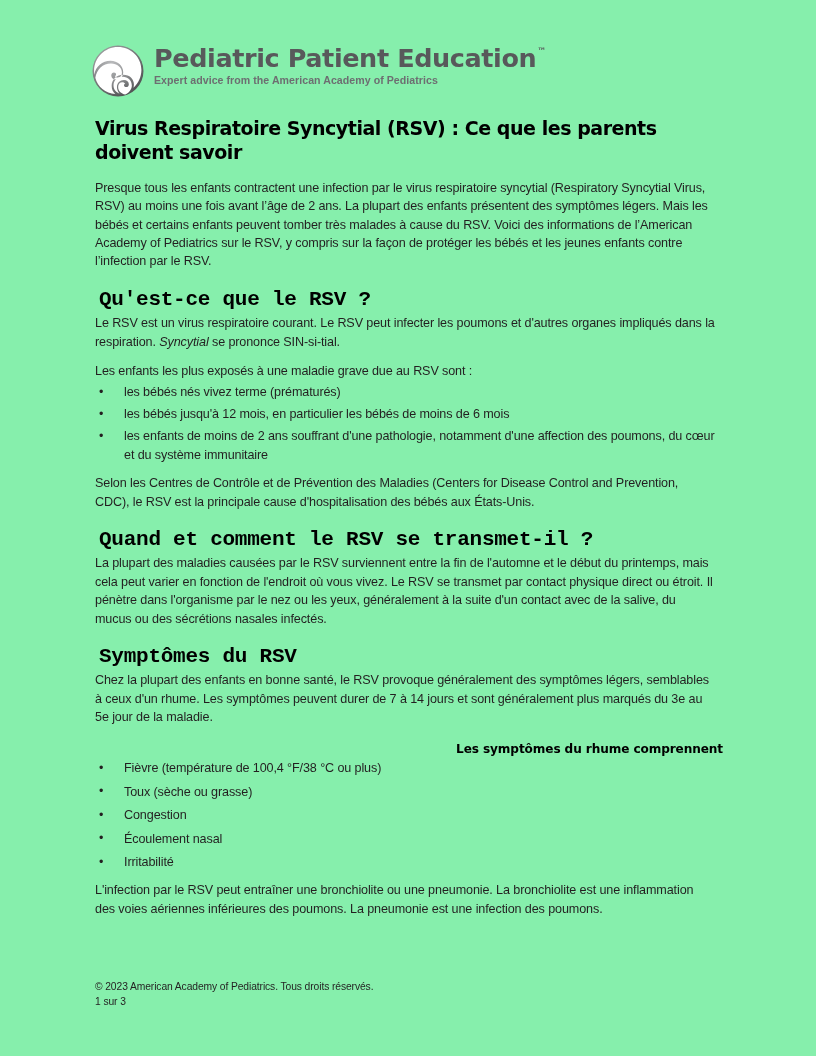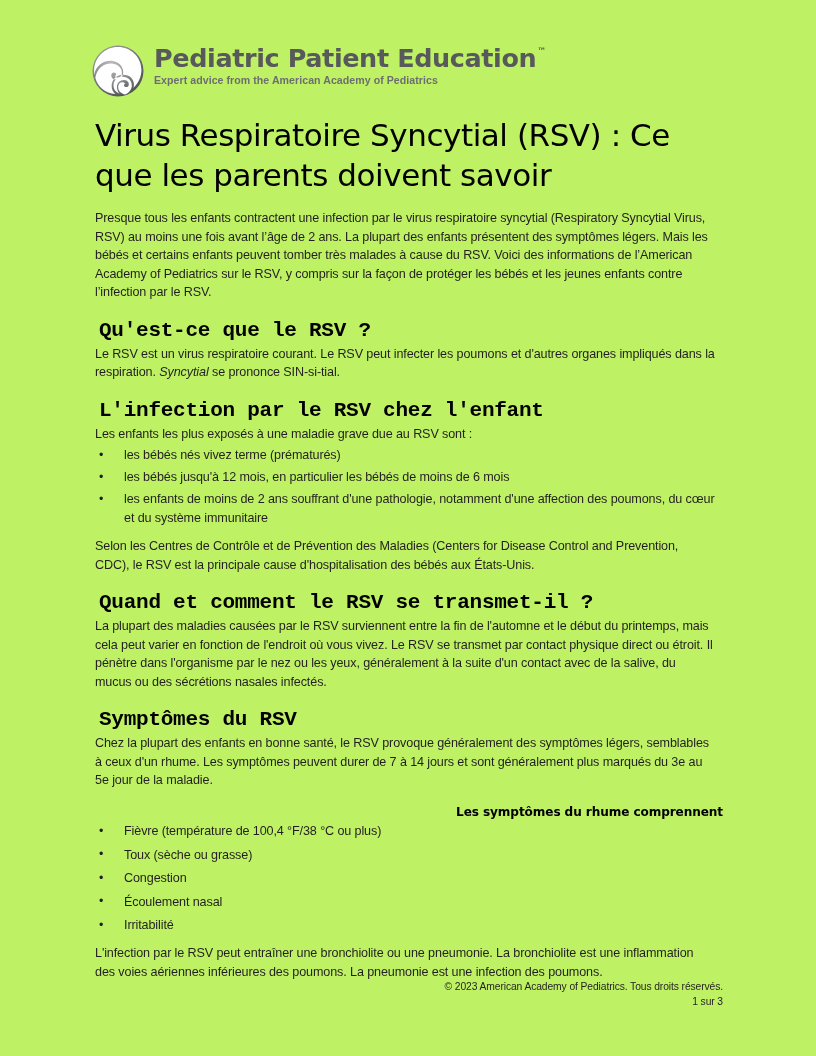--- a/index.html
+++ b/index.html
@@ -15,21 +15,21 @@
     font-family: "Liberation Sans", sans-serif;
     color: #231f20;
     overflow: hidden;
   }
 
   .page {
     position: absolute;
     left: 0; top: 0;
     width: 816px;
     height: 1056px;
-    background: #bef264;
+    background: #86efac;
   }
 
   
   .masthead {
     position: absolute;
     left: 92px;
     top: 44px;
     display: flex;
     align-items: flex-start;
   }
@@ -78,22 +78,22 @@
   
   .doc {
     position: absolute;
     left: 95px;
     top: 116px;
     width: 628px;
   }
 
   h1.doc-title {
     font-family: "DejaVu Sans", sans-serif;
-    font-weight: normal;
-    font-size: 31px;
+    font-weight: bold;
+    font-size: 19px;
     line-height: 1.28;
     letter-spacing: -0.45px;
     margin: 0 0 14px 0;
     color: #000;
   }
 
   h2.section-heading {
     font-family: Liberation Mono, monospace;
     font-weight: bold;
     font-size: 21px;
@@ -150,21 +150,20 @@
     color: #231f20;
   }
   ul.bullets.symptom-list li { margin-bottom: 5px; }
 
   
   .footer {
     position: absolute;
     left: 95px;
     top: 980px;
     width: 628px;
-    text-align: right;
     font-family: "Liberation Sans", sans-serif;
     font-size: 10.3px;
     line-height: 1.45;
     letter-spacing: -0.1px;
     color: #231f20;
   }
   .footer div { white-space: nowrap; }
 </style>
 </head>
 <body>
@@ -204,21 +203,20 @@
 
   <div class="doc">
 
     <h1 class="doc-title">Virus Respiratoire Syncytial (RSV) : Ce que les parents doivent savoir</h1>
 
     <p class="body-text">Presque tous les enfants contractent une infection par le virus respiratoire syncytial (Respiratory Syncytial Virus, RSV) au moins une fois avant l’âge de 2 ans. La plupart des enfants présentent des symptômes légers. Mais les bébés et certains enfants peuvent tomber très malades à cause du RSV. Voici des informations de l’American Academy of Pediatrics sur le RSV, y compris sur la façon de protéger les bébés et les jeunes enfants contre l’infection par le RSV.</p>
 
     <h2 class="section-heading">Qu'est-ce que le RSV ?</h2>
     <p class="body-text"><span>Le RSV est un virus respiratoire courant. Le RSV peut infecter les poumons et d'autres organes impliqués dans la respiration. </span><em class="term">Syncytial</em><span> se prononce SIN-si-tial.</span></p>
 
-    <h2 class="section-heading">L'infection par le RSV chez l'enfant</h2>
     <p class="body-text tight">Les enfants les plus exposés à une maladie grave due au RSV sont :</p>
     <ul class="bullets">
       <li>les bébés nés vivez terme (prématurés)</li>
       <li>les bébés jusqu'à 12 mois, en particulier les bébés de moins de 6 mois</li>
       <li>les enfants de moins de 2 ans souffrant d'une pathologie, notamment d'une affection des poumons, du cœur et du système immunitaire</li>
     </ul>
     <p class="body-text">Selon les Centres de Contrôle et de Prévention des Maladies (Centers for Disease Control and Prevention, CDC), le RSV est la principale cause d'hospitalisation des bébés aux États-Unis.</p>
 
     <h2 class="section-heading">Quand et comment le RSV se transmet-il ?</h2>
     <p class="body-text">La plupart des maladies causées par le RSV surviennent entre la fin de l'automne et le début du printemps, mais cela peut varier en fonction de l'endroit où vous vivez. Le RSV se transmet par contact physique direct ou étroit. Il pénètre dans l'organisme par le nez ou les yeux, généralement à la suite d'un contact avec de la salive, du mucus ou des sécrétions nasales infectés.</p>

